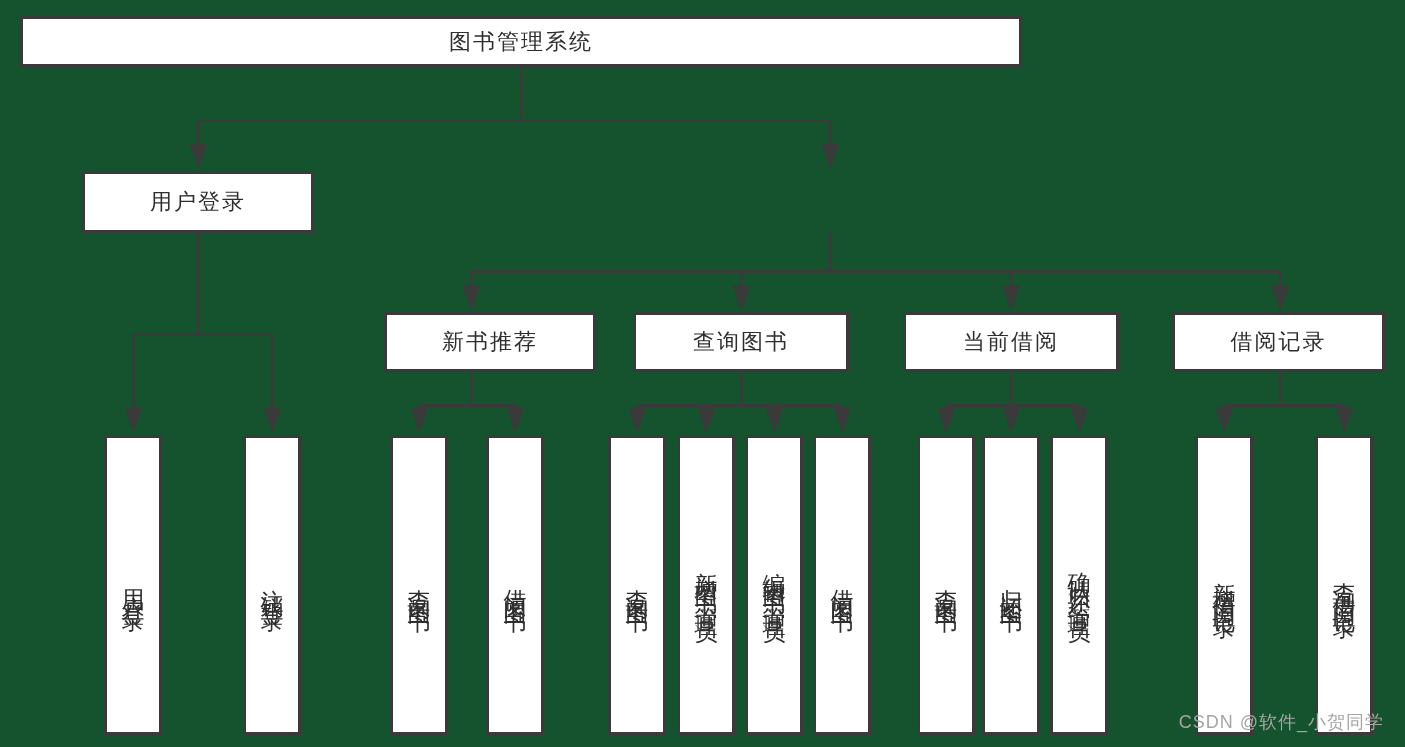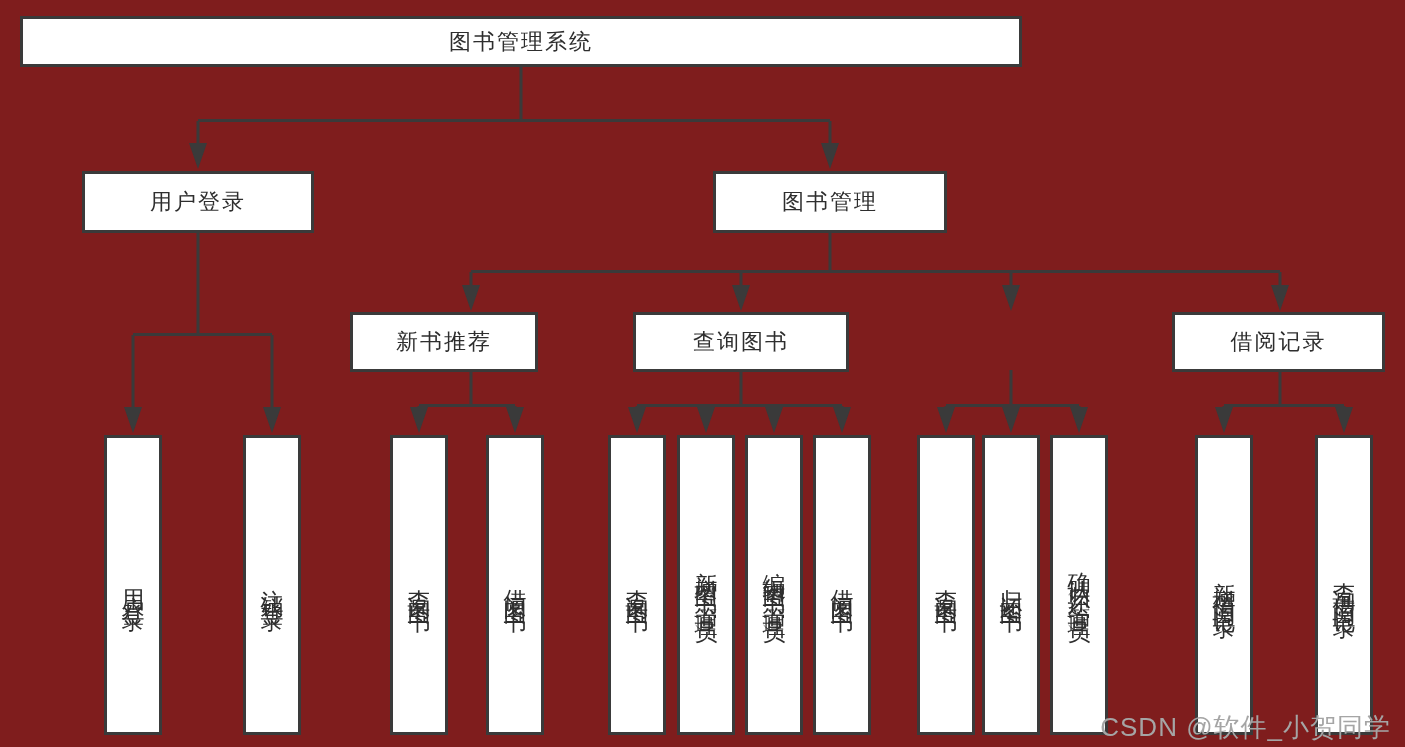--- a/index.html
+++ b/index.html
@@ -1,33 +1,33 @@
 <!DOCTYPE html>
 <html><head>
 <meta charset="utf-8">
 <style>
   html,body{margin:0;padding:0;background:#ffffff;}
   .canvas{
-    position:relative;width:1405px;height:747px;background:#7f1d1d;
+    position:relative;width:1405px;height:747px;background:#14532d;
     font-family:"Liberation Sans",sans-serif;color:#2e2e2e;overflow:hidden;
   }
   svg.connectors{position:absolute;left:0;top:0;width:1405px;height:747px;z-index:1;}
   .box{
     position:absolute;box-sizing:border-box;background:#ffffff;
     border:3px solid #3a3a3a;display:flex;align-items:center;justify-content:center;
     z-index:2;
   }
   .hlabel{font-size:22px;letter-spacing:2px;white-space:nowrap;}
   .leaf .vlabel{
     writing-mode:vertical-rl;text-orientation:mixed;
     font-size:23px;letter-spacing:7px;line-height:1;white-space:nowrap;
   }
   .watermark{
-    position:absolute;right:14px;top:710px;z-index:6;
-    font-size:26px;color:#a5a5a5;letter-spacing:1px;white-space:nowrap;
+    position:absolute;right:21px;top:710px;z-index:6;
+    font-size:18px;color:#a5a5a5;letter-spacing:1px;white-space:nowrap;
   }
 </style>
 </head>
 <body>
 
 <div class="canvas">
 
   <svg class="connectors" viewBox="0 0 1405 747" xmlns="http://www.w3.org/2000/svg">
     <g stroke="#3a3a3a" stroke-width="3" fill="none">
 
@@ -97,29 +97,29 @@
     </g>
   </svg>
 
   <div class="box" style="left:20px;top:16px;width:1002px;height:51px">
     <span class="hlabel">图书管理系统</span>
   </div>
 
   <div class="box" style="left:82px;top:171px;width:232px;height:62px">
     <span class="hlabel">用户登录</span>
   </div>
-  <div class="box" style="left:713px;top:171px;width:234px;height:62px">
-    <span class="hlabel">图书管理</span>
-  </div>
 
-  <div class="box" style="left:350px;top:312px;width:188px;height:60px">
+  <div class="box" style="left:384px;top:312px;width:212px;height:60px">
     <span class="hlabel">新书推荐</span>
   </div>
   <div class="box" style="left:633px;top:312px;width:216px;height:60px">
     <span class="hlabel">查询图书</span>
+  </div>
+  <div class="box" style="left:903px;top:312px;width:216px;height:60px">
+    <span class="hlabel">当前借阅</span>
   </div>
   <div class="box" style="left:1172px;top:312px;width:213px;height:60px">
     <span class="hlabel">借阅记录</span>
   </div>
 
   <div class="box leaf" style="left:104px;top:435px;width:58px;height:300px">
     <span class="vlabel">用户登录</span>
   </div>
   <div class="box leaf" style="left:243px;top:435px;width:58px;height:300px">
     <span class="vlabel">注销登录</span>

